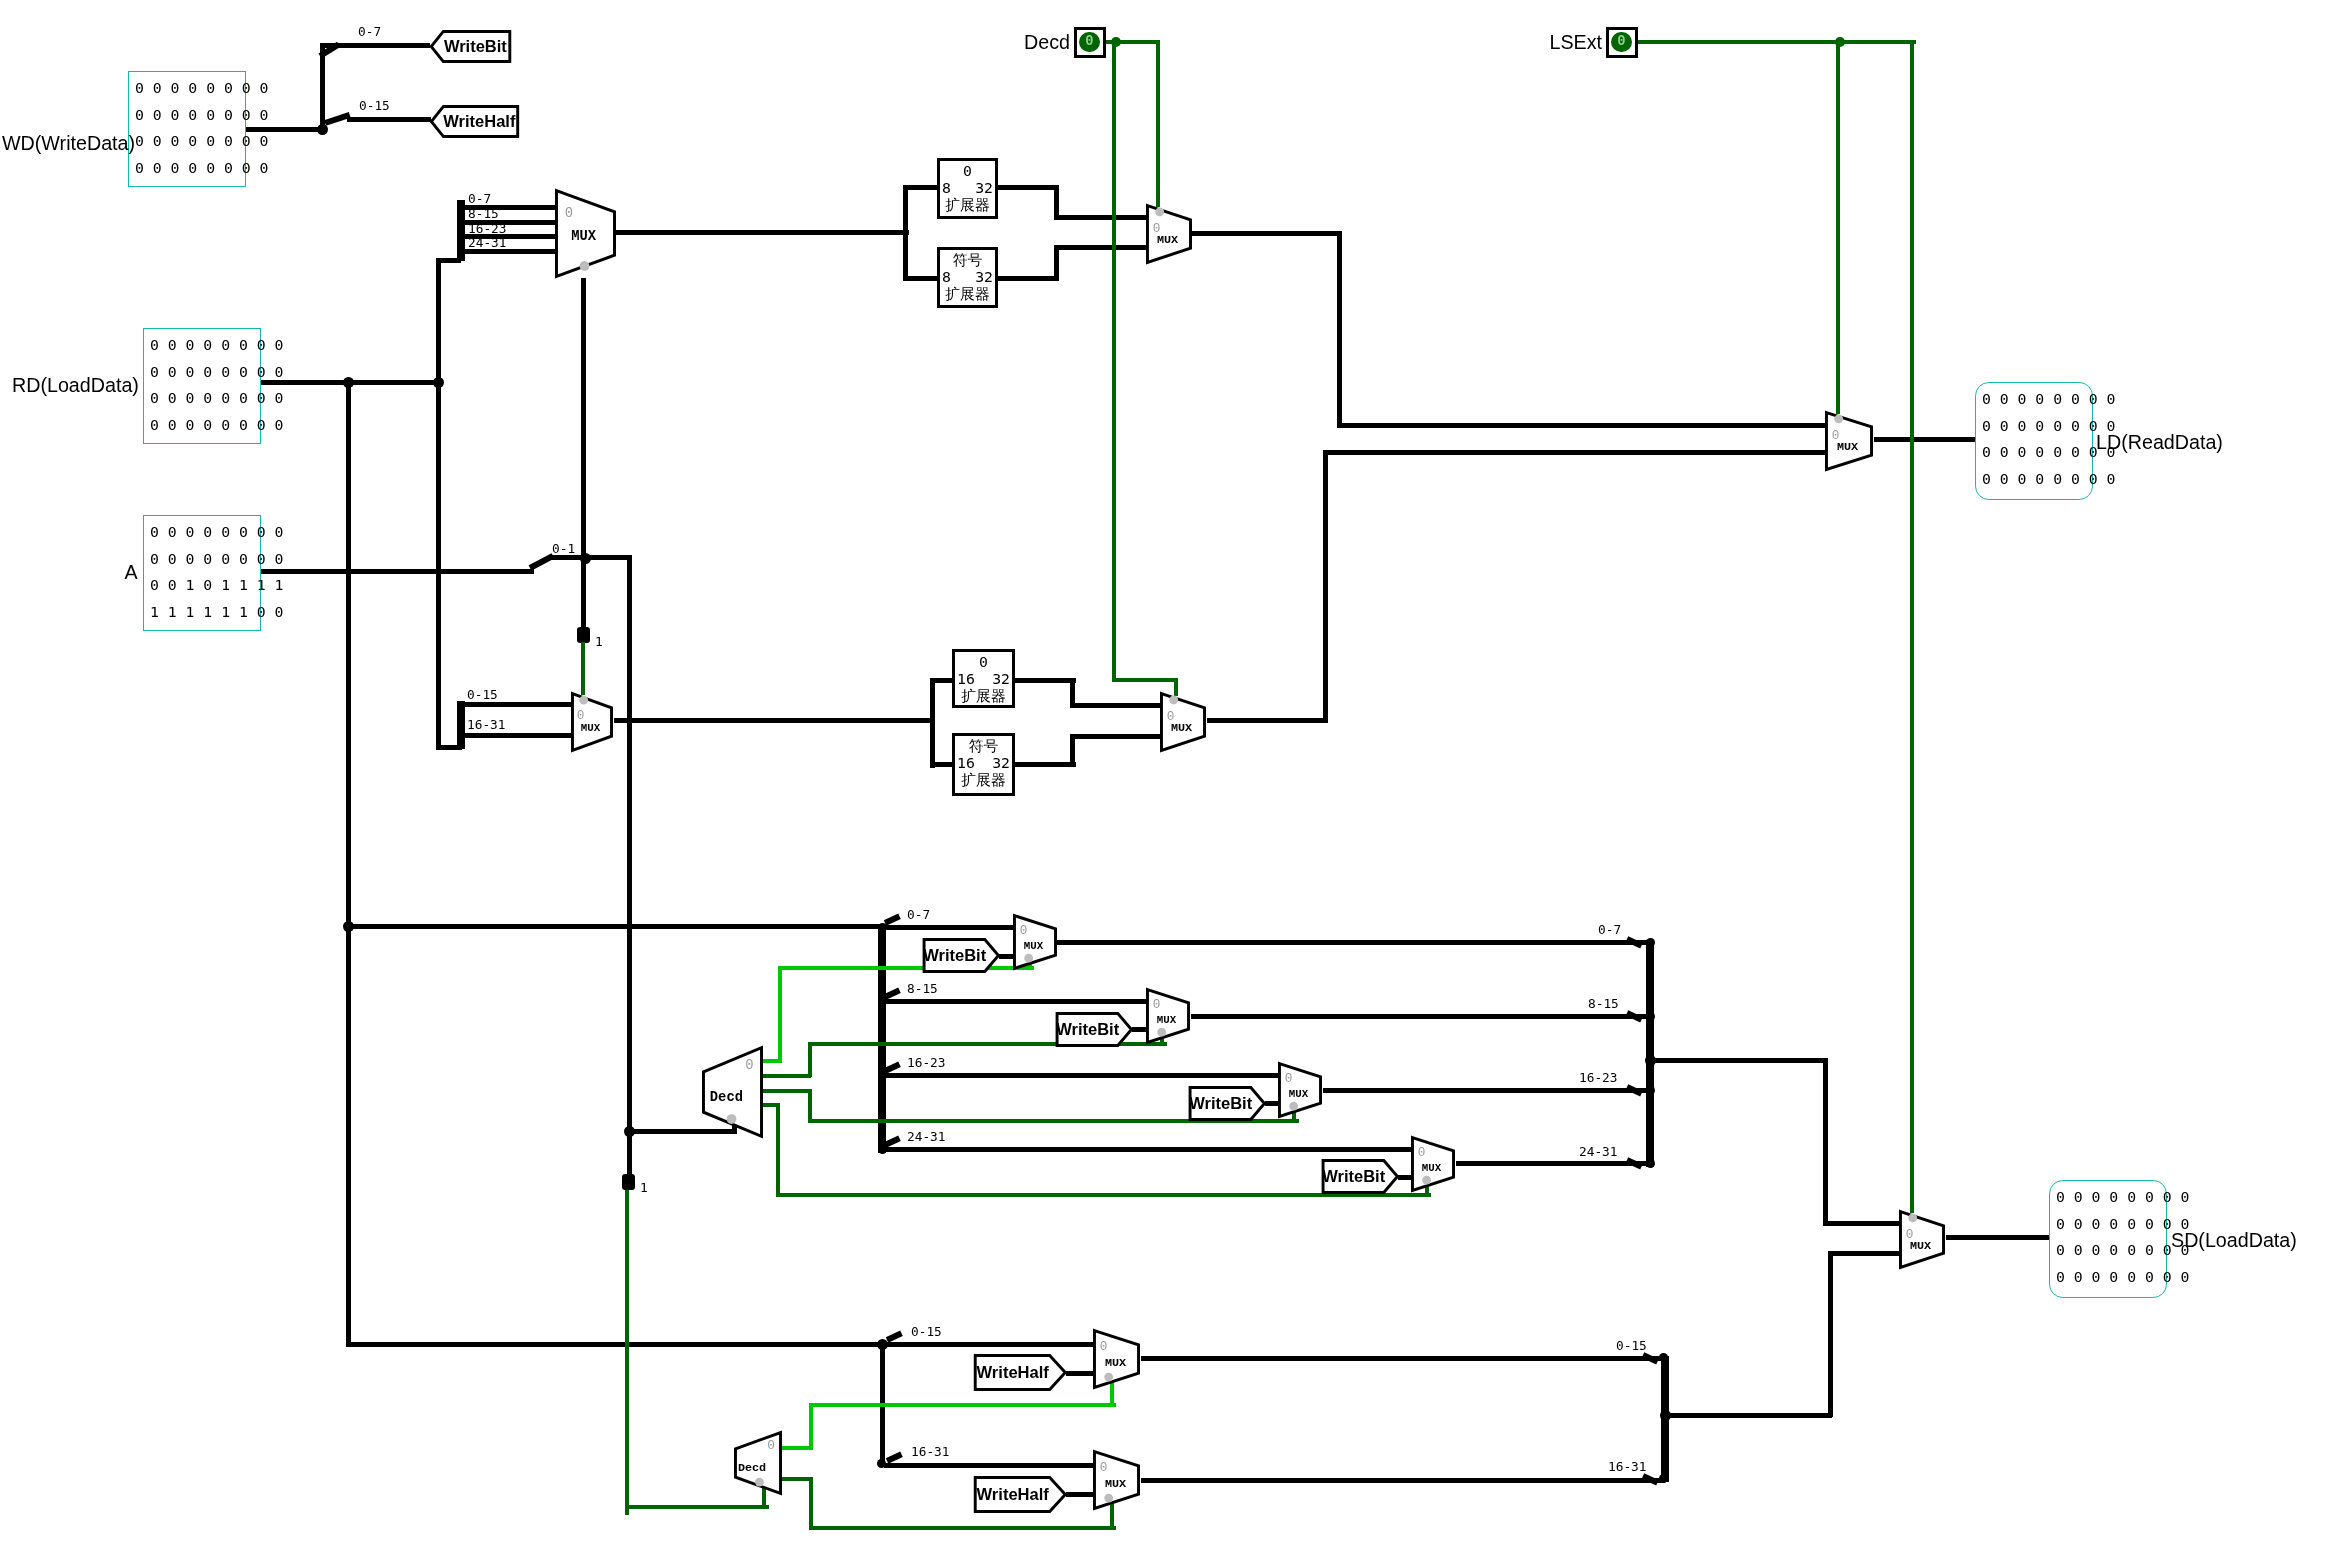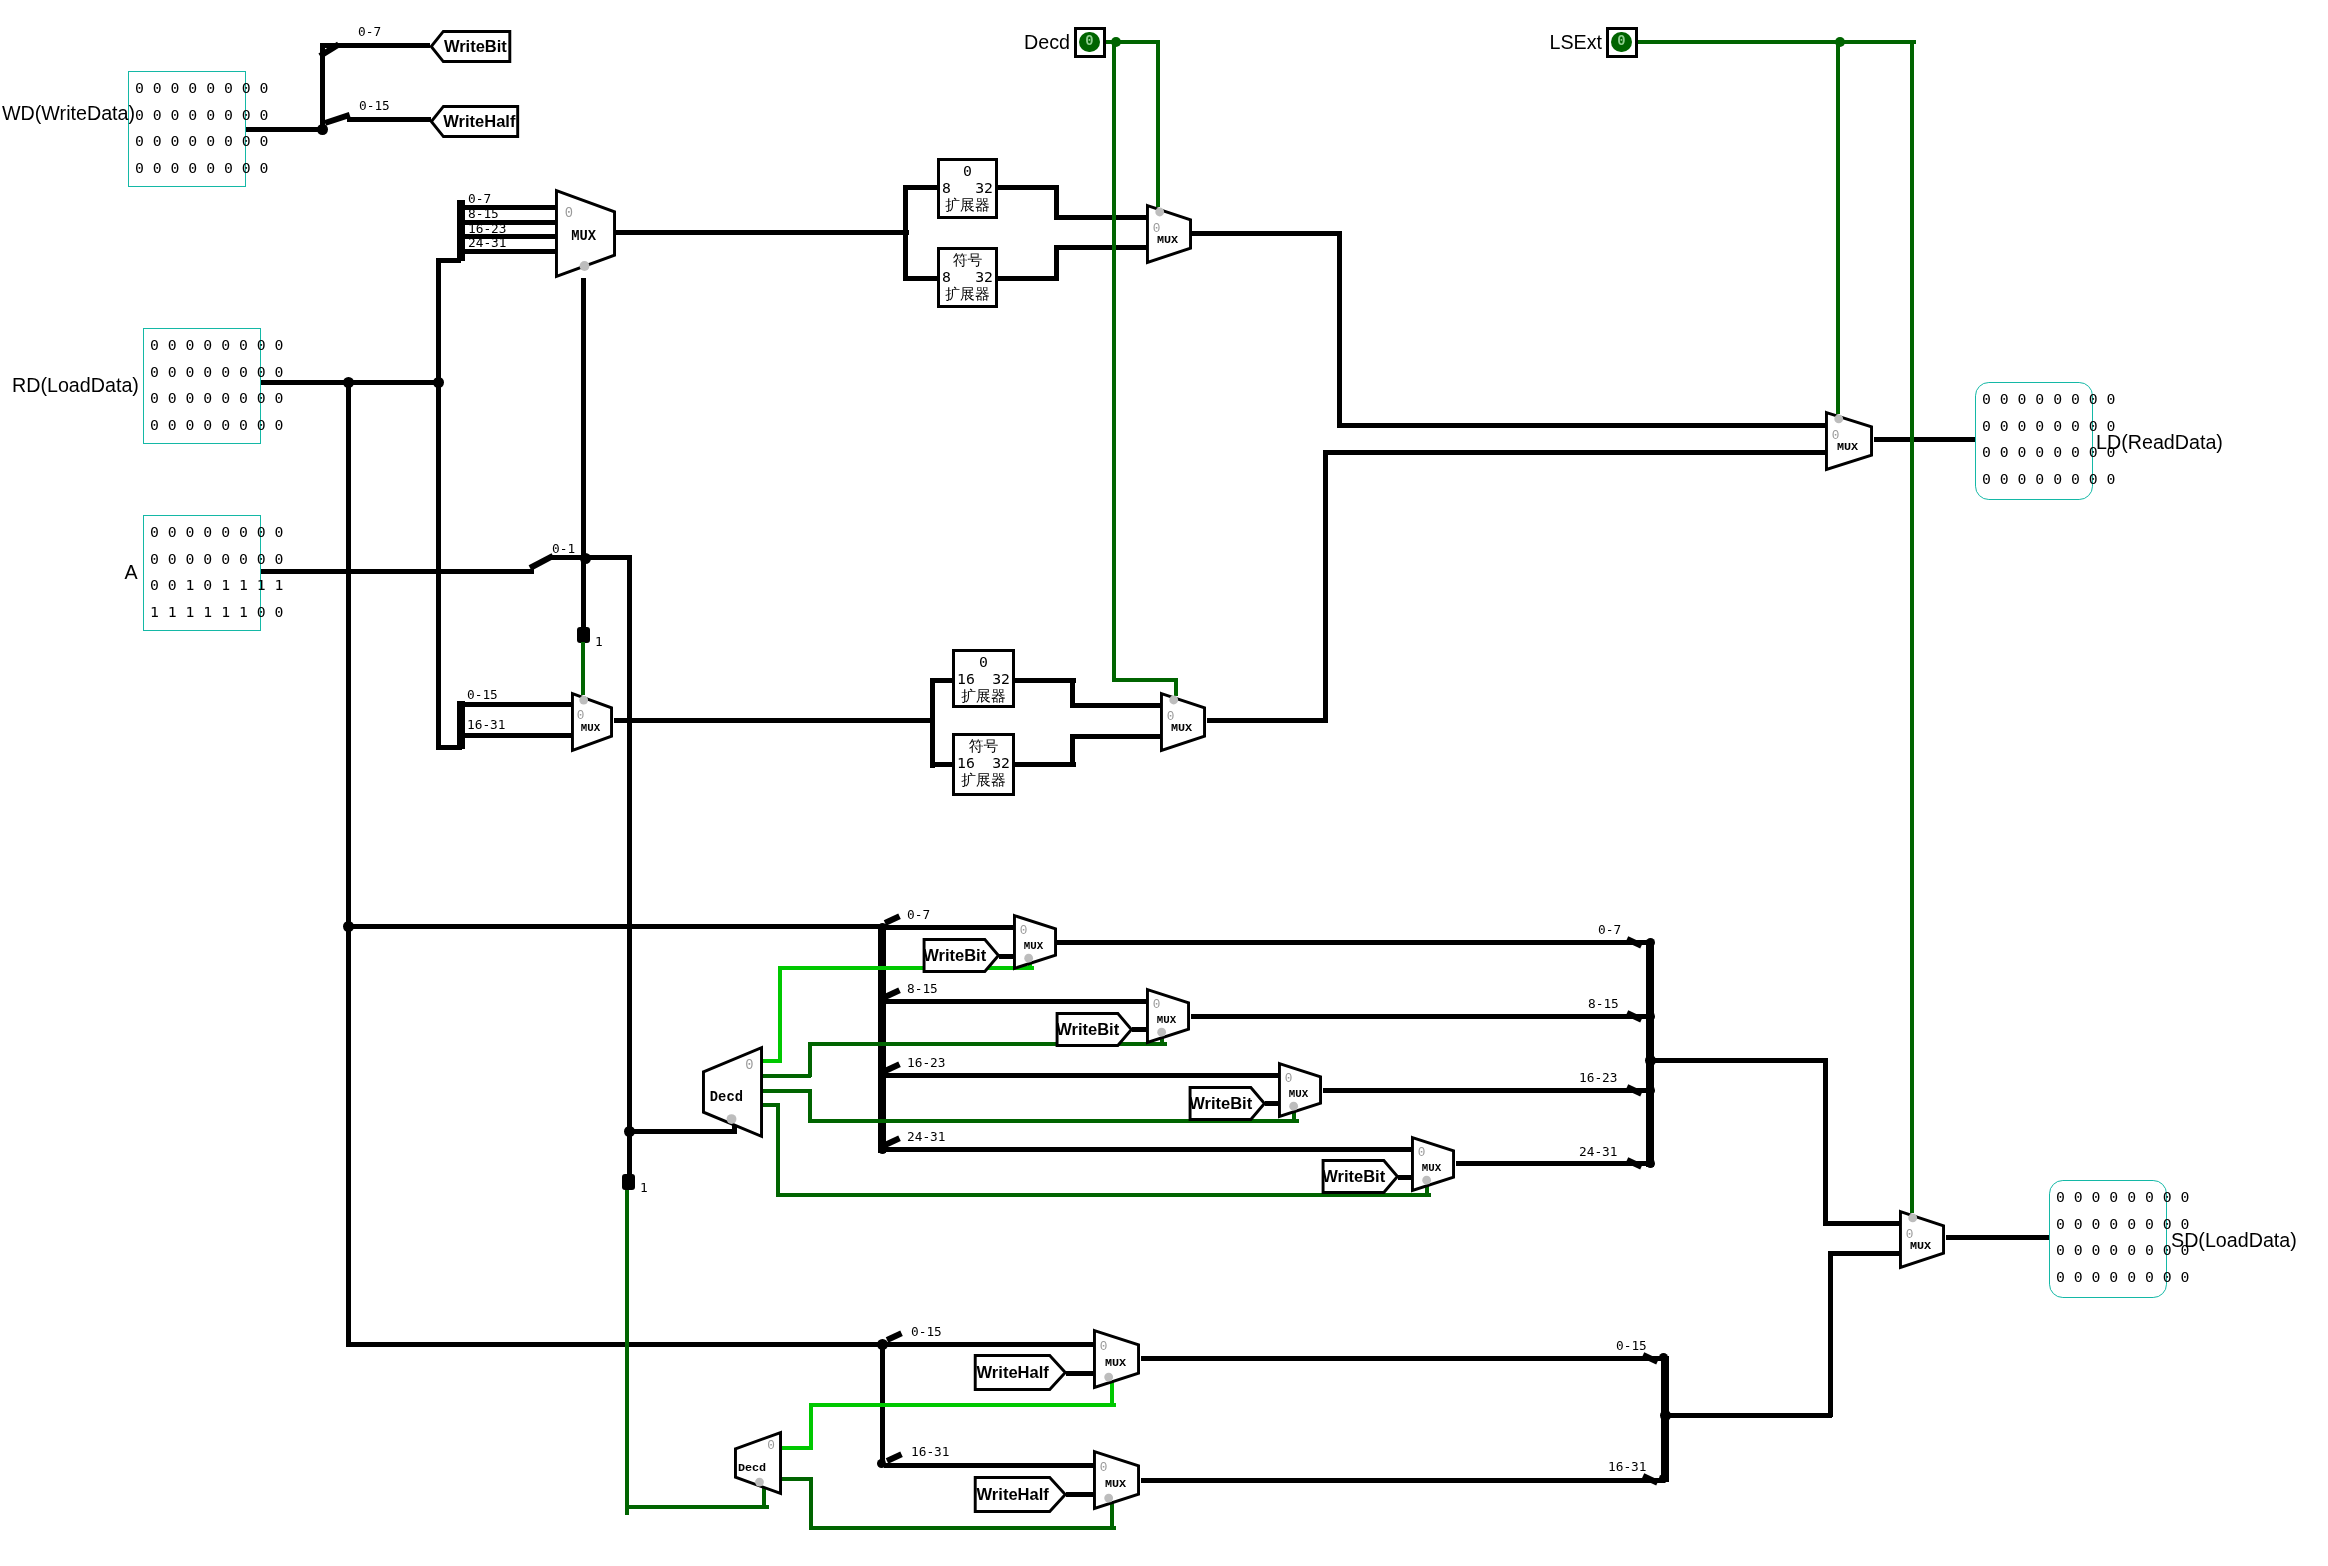--- a/index.html
+++ b/index.html
@@ -227,21 +227,21 @@
     <div class="gdot" style="left:1111px;top:37px"></div>
     <div class="gdot" style="left:1835px;top:37px"></div>
   </div>
 
   <div class="pin" style="left:128px;top:71px;width:118px;height:116px">
     <div class="r">0 0 0 0 0 0 0 0</div>
     <div class="r">0 0 0 0 0 0 0 0</div>
     <div class="r">0 0 0 0 0 0 0 0</div>
     <div class="r">0 0 0 0 0 0 0 0</div>
   </div>
-  <div class="plabel" style="left:2px;top:102px;width:122px;text-align:right">WD(WriteData)</div>
+  <div class="plabel" style="left:2px;top:132px;width:122px;text-align:right">WD(WriteData)</div>
 
   <div class="pin" style="left:143px;top:328px;width:118px;height:116px">
     <div class="r">0 0 0 0 0 0 0 0</div>
     <div class="r">0 0 0 0 0 0 0 0</div>
     <div class="r">0 0 0 0 0 0 0 0</div>
     <div class="r">0 0 0 0 0 0 0 0</div>
   </div>
   <div class="plabel" style="left:7.9px;top:374px;width:131px;text-align:right">RD(LoadData)</div>
 
   <div class="pin" style="left:143px;top:515px;width:118px;height:116px">

